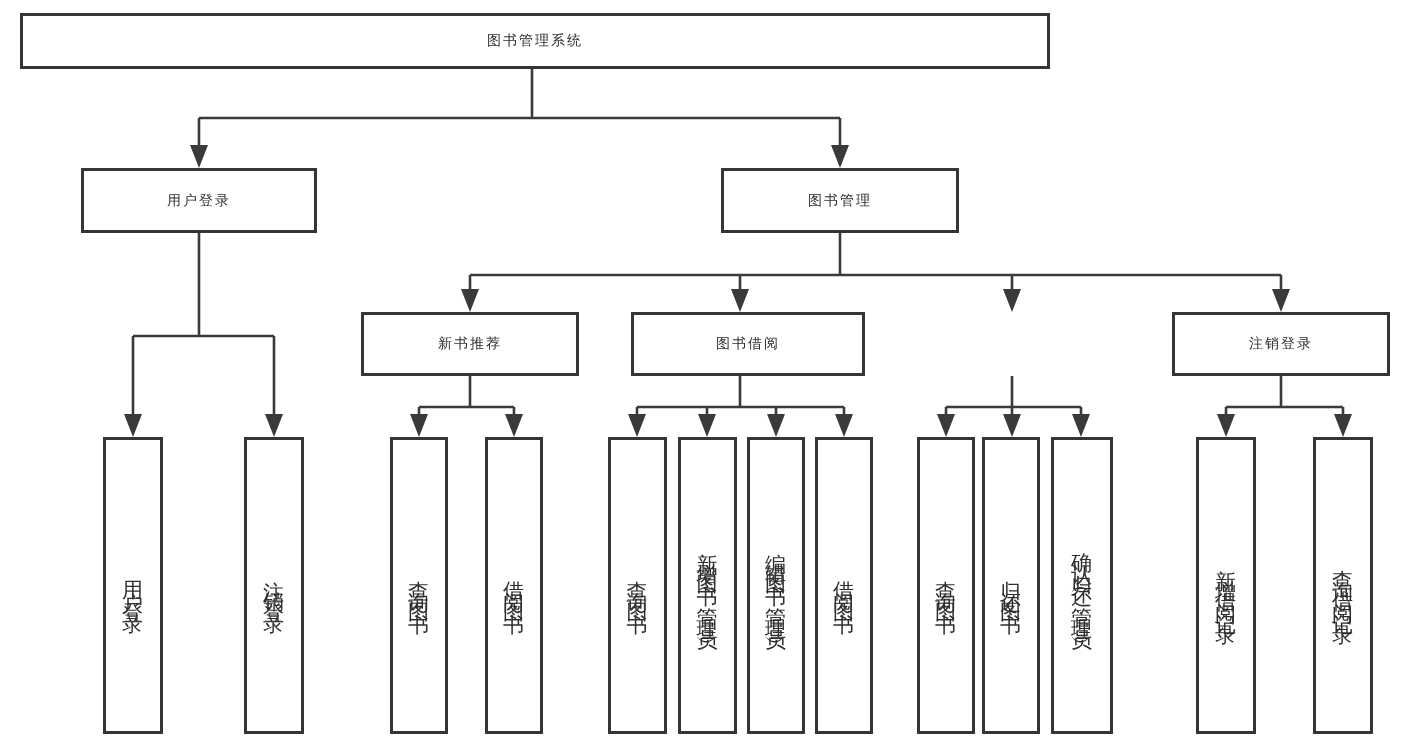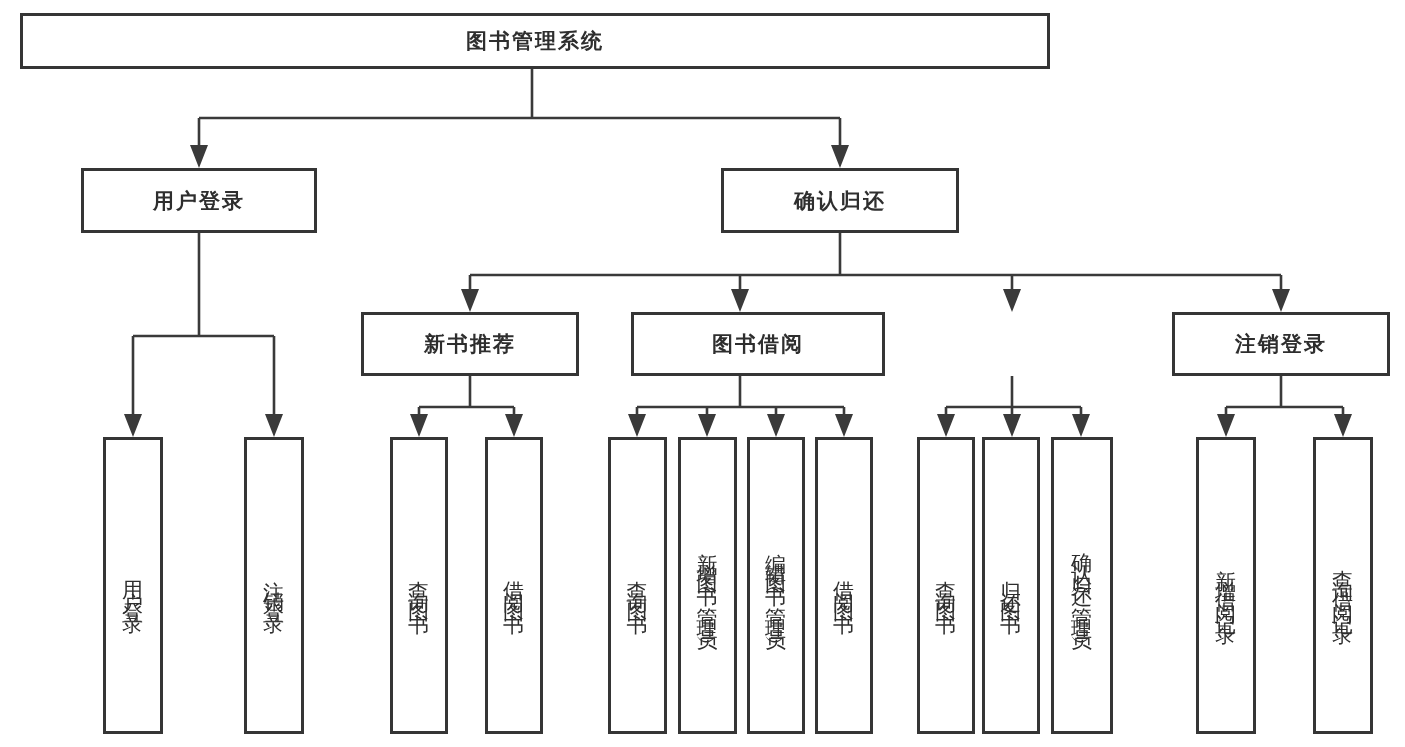--- a/index.html
+++ b/index.html
@@ -16,24 +16,23 @@
   .node{
     position:absolute;
     background:#fff;
     border:3px solid #353535;
     box-sizing:border-box;
     display:flex;align-items:center;justify-content:center;
     color:#2e2e2e;
     z-index:2;
   }
   .node.h span{
-    font-size:21px;
+    font-size:14px;
     letter-spacing:2px;
     white-space:nowrap;
-    font-weight:bold;
   }
   .node.v span{
     writing-mode:vertical-rl;
     text-orientation:mixed;
     font-size:21px;
     line-height:1;
     letter-spacing:11px;
   }
   .watermark{
     position:absolute;
@@ -82,27 +81,27 @@
   </svg>
 
   <div class="node h" style="left:20px;top:13px;width:1030px;height:56px;">
     <span>图书管理系统</span>
   </div>
 
   <div class="node h" style="left:81px;top:168px;width:236px;height:65px;">
     <span>用户登录</span>
   </div>
   <div class="node h" style="left:721px;top:168px;width:238px;height:65px;">
-    <span>确认归还</span>
+    <span>图书管理</span>
   </div>
 
   <div class="node h" style="left:361px;top:312px;width:218px;height:64px;">
     <span>新书推荐</span>
   </div>
-  <div class="node h" style="left:631px;top:312px;width:254px;height:64px;">
+  <div class="node h" style="left:631px;top:312px;width:234px;height:64px;">
     <span>图书借阅</span>
   </div>
   <div class="node h" style="left:1172px;top:312px;width:218px;height:64px;">
     <span>注销登录</span>
   </div>
 
   <div class="node v" style="left:103px;top:437px;width:60px;height:297px;">
     <span>用户登录</span>
   </div>
   <div class="node v" style="left:244px;top:437px;width:60px;height:297px;">

